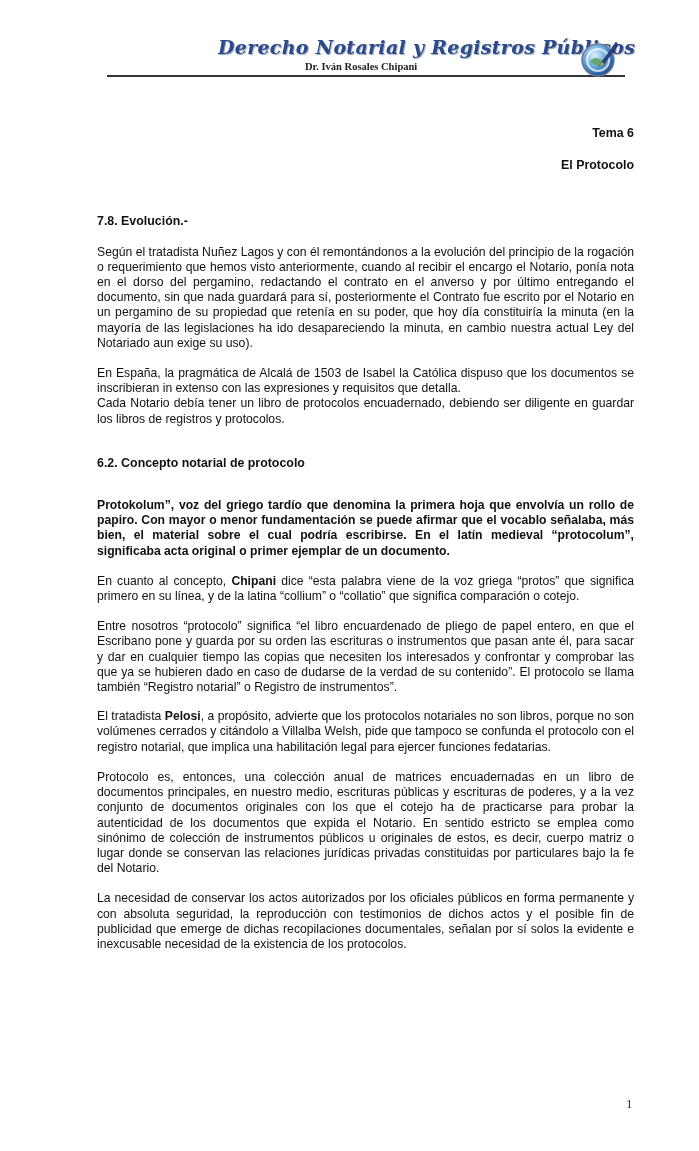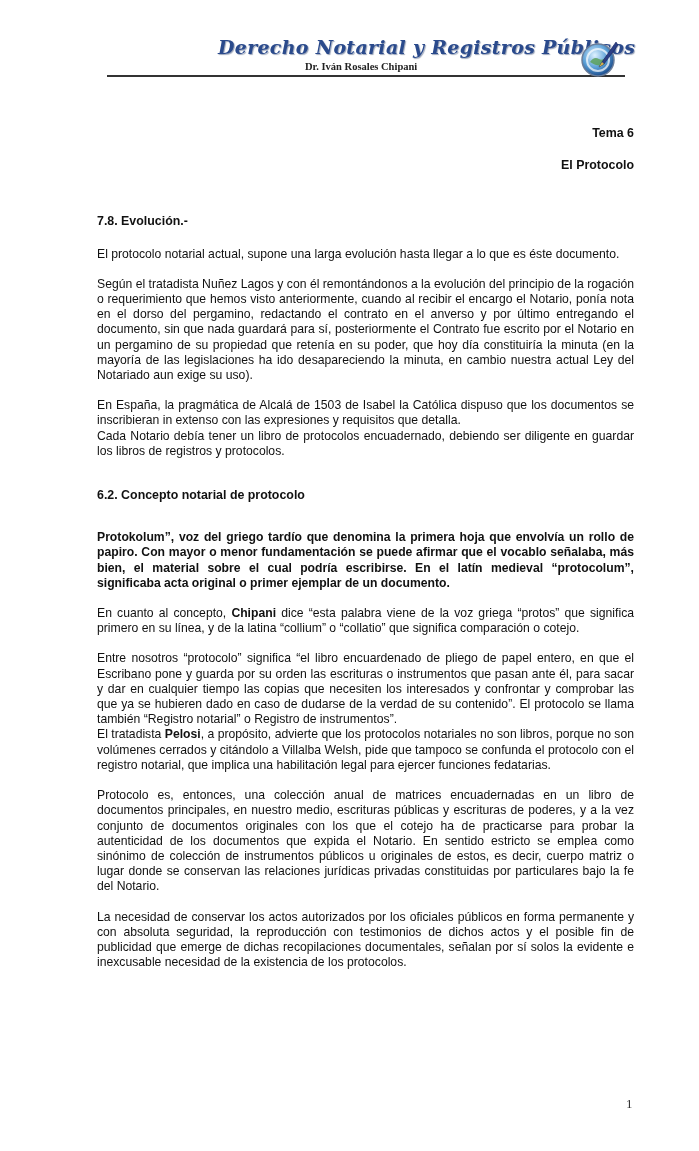--- a/index.html
+++ b/index.html
@@ -38,27 +38,26 @@
       <path d="M24 24 L21 29 L26 26 Z" fill="#d9b24a"></path>
     </svg>
   </div>
 </div>
 
 <div class="content">
   <div class="center-title">Tema 6</div>
   <div class="center-title" style="margin-top:17px;">El Protocolo</div>
 
   <div class="section-h" style="margin-top:41px;">7.8. Evolución.-</div>
-  <p style="margin-top:17px;">El protocolo notarial actual, supone una larga evolución hasta llegar a lo que es éste documento.</p>
   <p style="margin-top:15px;">Según el tratadista Nuñez Lagos y con él remontándonos a la evolución del principio de la rogación o requerimiento que hemos visto anteriormente, cuando al recibir el encargo el Notario, ponía nota en el dorso del pergamino, redactando el contrato en el anverso y por último entregando el documento, sin que nada guardará para sí, posteriormente el Contrato fue escrito por el Notario en un pergamino de su propiedad que retenía en su poder, que hoy día constituiría la minuta (en la mayoría de las legislaciones ha ido desapareciendo la minuta, en cambio nuestra actual Ley del Notariado aun exige su uso).</p>
   <p style="margin-top:15px;">En España, la pragmática de Alcalá de 1503 de Isabel la Católica dispuso que los documentos se inscribieran in extenso con las expresiones y requisitos que detalla.</p>
   <p>Cada Notario debía tener un libro de protocolos encuadernado, debiendo ser diligente en guardar los libros de registros y protocolos.</p>
 
   <div class="section-h" style="margin-top:29px;">6.2. Concepto notarial de protocolo</div>
   <p style="margin-top:27px;font-weight:bold;">Protokolum”, voz del griego tardío que denomina la primera hoja que envolvía un rollo de papiro. Con mayor o menor fundamentación se puede afirmar que el vocablo señalaba, más bien, el material sobre el cual podría escribirse. En el latín medieval “protocolum”, significaba acta original o primer ejemplar de un documento.</p>
   <p style="margin-top:15px;"><span>En cuanto al concepto, </span><b>Chipani</b><span> dice “esta palabra viene de la voz griega “protos” que significa primero en su línea, y de la latina “collium” o “collatio” que significa comparación o cotejo.</span></p>
   <p style="margin-top:15px;">Entre nosotros “protocolo” significa “el libro encuardenado de pliego de papel entero, en que el Escribano pone y guarda por su orden las escrituras o instrumentos que pasan ante él, para sacar y dar en cualquier tiempo las copias que necesiten los interesados y confrontar y comprobar las que ya se hubieren dado en caso de dudarse de la verdad de su contenido”. El protocolo se llama también “Registro notarial” o Registro de instrumentos”.</p>
-  <p style="margin-top:0;"><span>El tratadista </span><b>Pelosi</b><span>, a propósito, advierte que los protocolos notariales no son libros, porque no son volúmenes cerrados y citándolo a Villalba Welsh, pide que tampoco se confunda el protocolo con el registro notarial, que implica una habilitación legal para ejercer funciones fedatarias.</span></p>
+  <p style="margin-top:14px;"><span>El tratadista </span><b>Pelosi</b><span>, a propósito, advierte que los protocolos notariales no son libros, porque no son volúmenes cerrados y citándolo a Villalba Welsh, pide que tampoco se confunda el protocolo con el registro notarial, que implica una habilitación legal para ejercer funciones fedatarias.</span></p>
   <p style="margin-top:15px;">Protocolo es, entonces, una colección anual de matrices encuadernadas en un libro de documentos principales, en nuestro medio, escrituras públicas y escrituras de poderes, y a la vez conjunto de documentos originales con los que el cotejo ha de practicarse para probar la autenticidad de los documentos que expida el Notario. En sentido estricto se emplea como sinónimo de colección de instrumentos públicos u originales de estos, es decir, cuerpo matriz o lugar donde se conservan las relaciones jurídicas privadas constituidas por particulares bajo la fe del Notario.</p>
   <p style="margin-top:15px;">La necesidad de conservar los actos autorizados por los oficiales públicos en forma permanente y con absoluta seguridad, la reproducción con testimonios de dichos actos y el posible fin de publicidad que emerge de dichas recopilaciones documentales, señalan por sí solos la evidente e inexcusable necesidad de la existencia de los protocolos.</p>
 </div>
 
 <div class="page-number">1</div>
 
 </body></html>

